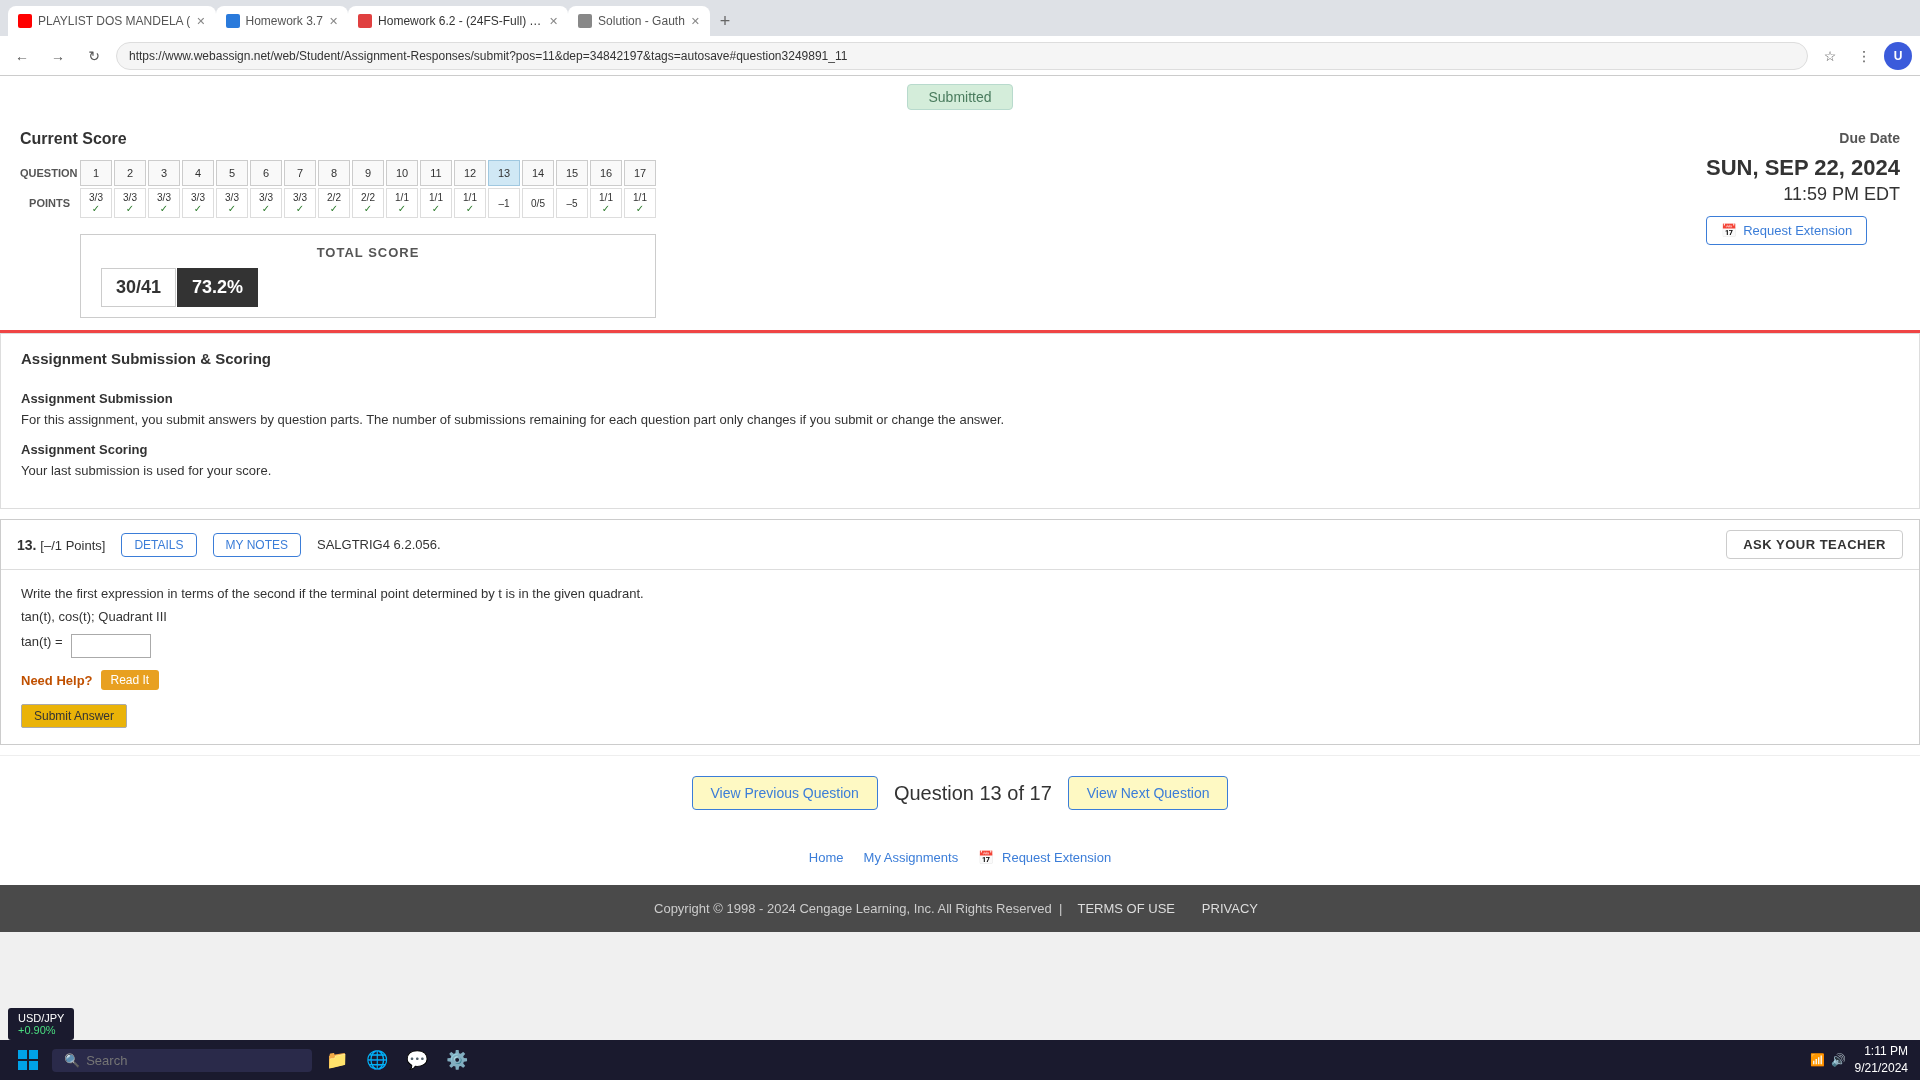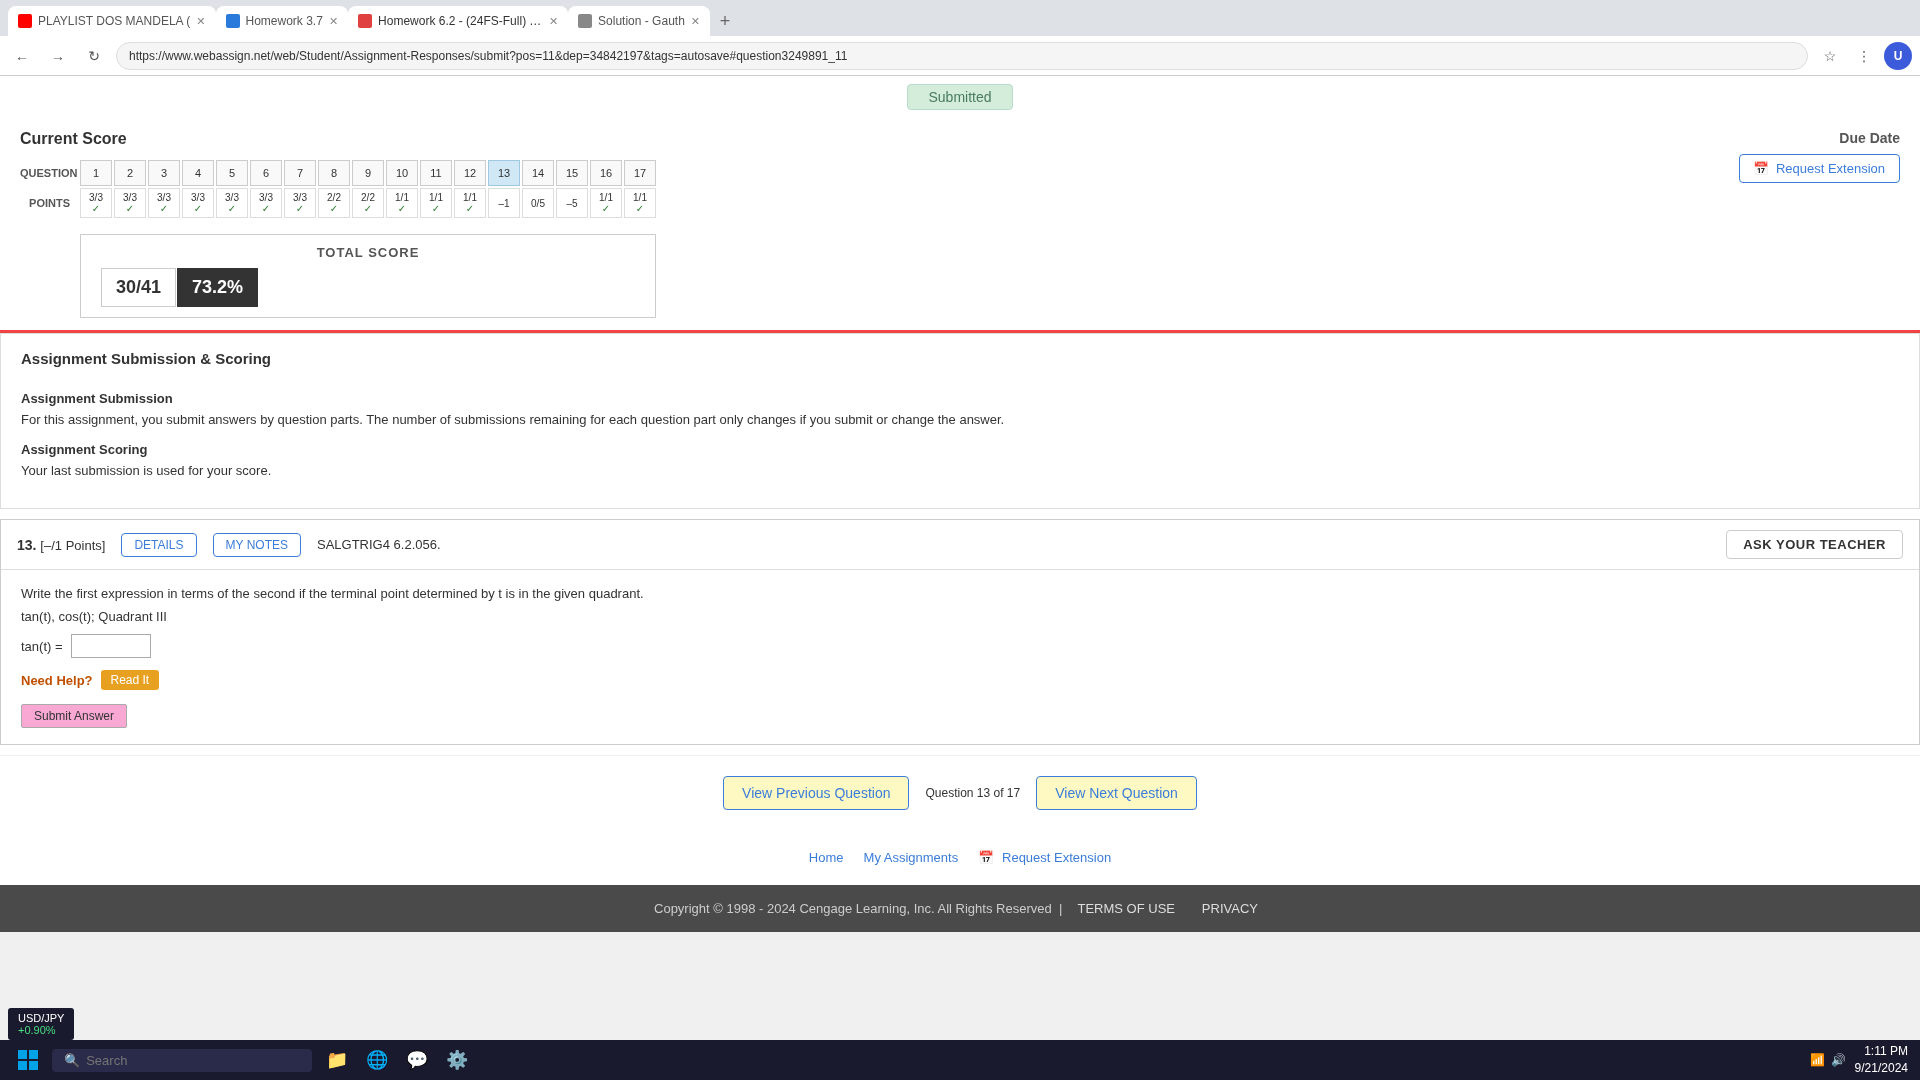--- a/index.html
+++ b/index.html
@@ -66,32 +66,32 @@
     .question-section { border: 1px solid #ccc; margin: 10px 0; background: #fff; }
     .question-header { display: flex; align-items: center; padding: 10px 16px; border-bottom: 1px solid #ddd; gap: 16px; }
     .question-num { font-size: 14px; font-weight: bold; }
     .details-btn, .my-notes-btn { border: 1px solid #3b7dd8; color: #3b7dd8; background: #fff; padding: 4px 12px; border-radius: 4px; cursor: pointer; font-size: 12px; }
     .question-code { font-size: 13px; color: #333; }
     .ask-teacher-btn { margin-left: auto; border: 1px solid #ccc; color: #333; background: #fff; padding: 6px 16px; border-radius: 4px; cursor: pointer; font-size: 13px; font-weight: bold; letter-spacing: 0.5px; }
 
     .question-body { padding: 16px 20px; }
     .question-text { font-size: 13px; color: #333; margin-bottom: 8px; }
     .question-subtext { font-size: 13px; color: #333; margin-bottom: 10px; }
-    .answer-row { display: flex; align-items: center; gap: 8px; margin-bottom: 12px; }
+    .answer-row { display: flex; gap: 8px; margin-bottom: 12px; }
     .answer-label { font-size: 13px; }
     .answer-input { width: 80px; height: 24px; border: 1px solid #aaa; padding: 0 6px; font-size: 13px; }
     .need-help { display: flex; align-items: center; gap: 8px; margin-bottom: 14px; }
     .need-help-text { color: #c05000; font-size: 13px; font-weight: bold; }
     .read-it-btn { background: #e8a020; color: #fff; border: none; padding: 3px 10px; border-radius: 3px; font-size: 12px; cursor: pointer; }
-    .submit-answer-btn { border: 1px solid #aaa; background: #f9a8d4; color: #333; padding: 4px 12px; font-size: 12px; cursor: pointer; border-radius: 2px; }
+    .submit-answer-btn { border: 1px solid #aaa; background: #eab308; color: #333; padding: 4px 12px; font-size: 12px; cursor: pointer; border-radius: 2px; }
 
     
     .question-nav { display: flex; justify-content: center; align-items: center; gap: 16px; padding: 20px; background: #fff; border-top: 1px solid #eee; margin-top: 10px; }
     .nav-question-btn { border: 1px solid #3b7dd8; color: #3b7dd8; background: #fef9c3; padding: 8px 18px; border-radius: 4px; cursor: pointer; font-size: 14px; }
-    .question-count { font-size: 12px; color: #333; }
+    .question-count { font-size: 20px; color: #333; }
 
     
     .footer-links { display: flex; justify-content: center; gap: 20px; padding: 20px; }
     .footer-link { color: #3b7dd8; text-decoration: none; font-size: 13px; }
     .footer-icon { color: #3b7dd8; margin-right: 4px; }
 
     
     .page-footer { background: #4a4a4a; color: #ccc; text-align: center; padding: 16px; font-size: 13px; }
     .footer-legal-link { color: #ddd; text-decoration: none; margin: 0 8px; }
 
@@ -261,20 +261,24 @@
           <div class="total-score-values">
             <div class="score-fraction">30/41</div>
             <div class="score-percent">73.2%</div>
           </div>
         </div>
       </div>
     </div>
 
     <div class="due-date-box">
       <div class="due-date-label">Due Date</div>
+      <div class="due-date-value">
+        <div>SUN, SEP 22, 2024</div>
+        <div class="due-time">11:59 PM EDT</div>
+      </div>
       <button class="request-ext-btn">
         <span>📅</span>
         <span>Request Extension</span>
       </button>
     </div>
   </div>
 
   <div class="assignment-info">
     <h3>Assignment Submission &amp; Scoring</h3>
     <h4>Assignment Submission</h4>

